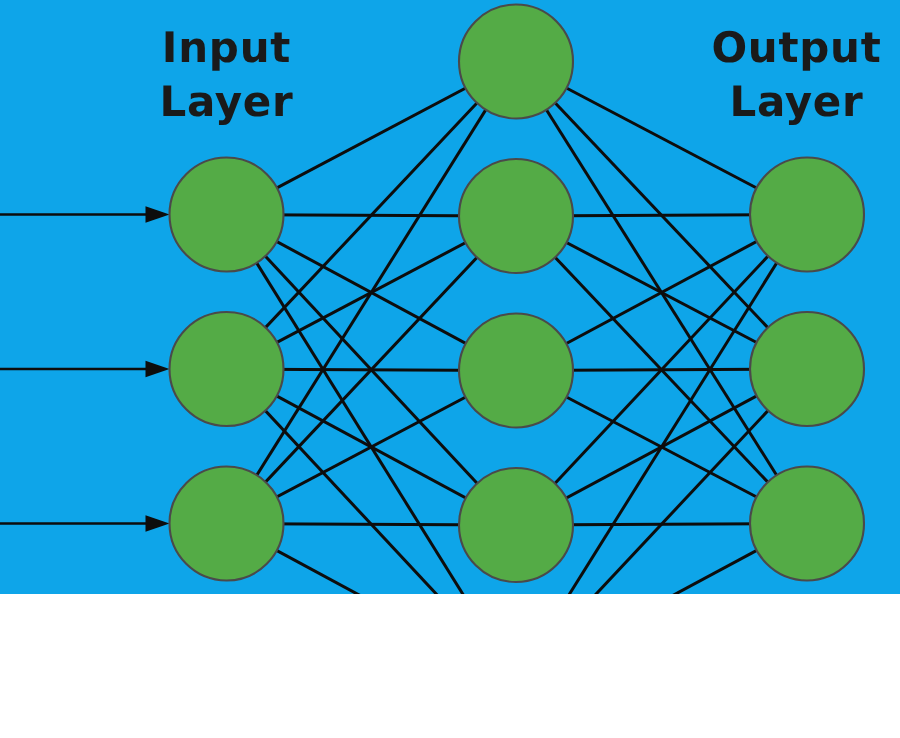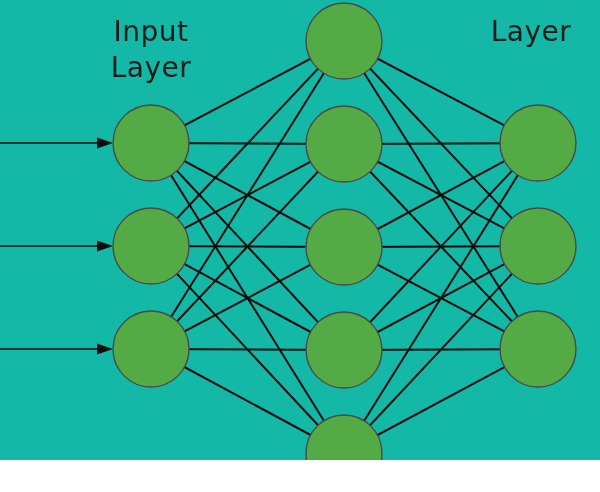--- a/index.html
+++ b/index.html
@@ -3,24 +3,25 @@
 <meta charset="utf-8">
 <style>
   html, body {
     margin: 0;
     padding: 0;
     background: #ffffff;
   }
   .canvas {
     position: relative;
     width: 600px;
-    height: 460px;
-    background: #14b8a6;
+    height: 396px;
+    background: #0ea5e9;
     overflow: hidden;
     font-family: "DejaVu Sans", "Liberation Sans", sans-serif;
+    font-weight: bold;
   }
   .canvas svg {
     position: absolute;
     left: 0;
     top: 0;
   }
   .layer-label {
     position: absolute;
     text-align: center;
     font-size: 28px;
@@ -86,15 +87,16 @@
       <circle cx="538" cy="246" r="38" fill="#54ab46" stroke="#4a4a4a" stroke-width="1.4"></circle>
       <circle cx="538" cy="349" r="38" fill="#54ab46" stroke="#4a4a4a" stroke-width="1.4"></circle>
     </svg>
 
   <div class="layer-label" id="label-input">
     <span class="lbl-line">Input</span>
     <span class="lbl-line">Layer</span>
   </div>
 
   <div class="layer-label" id="label-output">
+    <span class="lbl-line">Output</span>
     <span class="lbl-line">Layer</span>
   </div>
 </div>
 
 </body></html>

